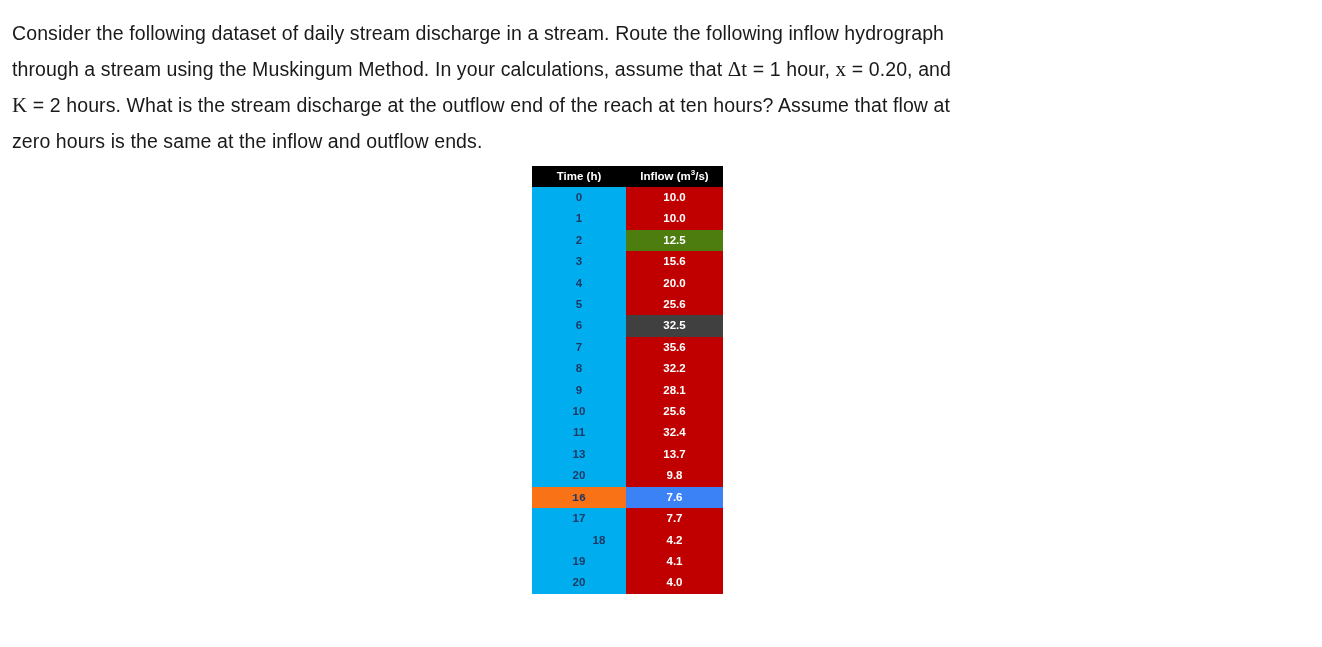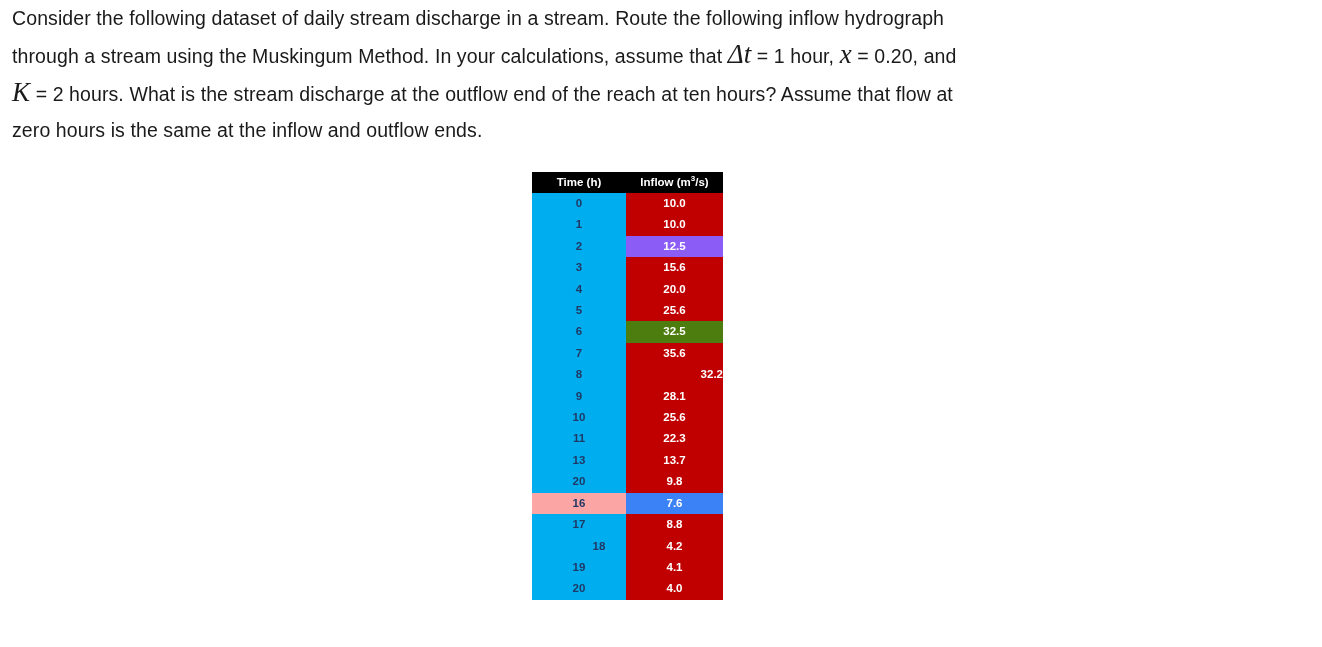--- a/index.html
+++ b/index.html
@@ -13,44 +13,43 @@
     font-family: "Liberation Sans", sans-serif;
     color: #000000;
     position: relative;
     overflow: hidden;
   }
 
   
   #question-block {
     position: absolute;
     left: 12px;
-    top: 0;
+    top: 15px;
     width: 1300px;
     font-size: 19.5px;
     line-height: 36px;
     color: #1a1a1a;
     letter-spacing: 0.1px;
   }
   #question-block p {
     margin: 0;
   }
   .var-italic {
     font-family: "Liberation Serif", serif;
-    font-style: italic;
-    font-size: 27px;
+    font-size: 21px;
   }
   .eqseg {
     white-space: nowrap;
   }
 
   
   #inflow-table-wrap {
     position: absolute;
     left: 532px;
-    top: 172px;
+    top: 166px;
   }
   table.data-table {
     border-collapse: collapse;
     border-spacing: 0;
     table-layout: fixed;
     width: 191px;
   }
   table.data-table col.c-time { width: 94px; }
   table.data-table col.c-inflow { width: 97px; }
 
@@ -127,73 +126,73 @@
         <tr>
           <td class="time-cell" style="background: rgb(0, 174, 239); color: rgb(31, 56, 100);">0</td>
           <td class="inflow-cell" style="background: rgb(192, 0, 0); color: rgb(255, 255, 255);">10.0</td>
         </tr>
         <tr>
           <td class="time-cell" style="background: rgb(0, 174, 239); color: rgb(31, 56, 100);">1</td>
           <td class="inflow-cell" style="background: rgb(192, 0, 0); color: rgb(255, 255, 255);">10.0</td>
         </tr>
         <tr>
           <td class="time-cell" style="background: rgb(0, 174, 239); color: rgb(31, 56, 100);">2</td>
-          <td class="inflow-cell" style="background: #8b5cf6; color: rgb(255, 255, 255);">12.5</td>
+          <td class="inflow-cell" style="background: #4d7c0f; color: rgb(255, 255, 255);">12.5</td>
         </tr>
         <tr>
           <td class="time-cell" style="background: rgb(0, 174, 239); color: rgb(31, 56, 100);">3</td>
           <td class="inflow-cell" style="background: rgb(192, 0, 0); color: rgb(255, 255, 255);">15.6</td>
         </tr>
         <tr>
           <td class="time-cell" style="background: rgb(0, 174, 239); color: rgb(31, 56, 100);">4</td>
           <td class="inflow-cell" style="background: rgb(192, 0, 0); color: rgb(255, 255, 255);">20.0</td>
         </tr>
         <tr>
           <td class="time-cell" style="background: rgb(0, 174, 239); color: rgb(31, 56, 100);">5</td>
           <td class="inflow-cell" style="background: rgb(192, 0, 0); color: rgb(255, 255, 255);">25.6</td>
         </tr>
         <tr>
           <td class="time-cell" style="background: rgb(0, 174, 239); color: rgb(31, 56, 100);">6</td>
-          <td class="inflow-cell" style="background: #4d7c0f; color: rgb(255, 255, 255);">32.5</td>
+          <td class="inflow-cell" style="background: #404040; color: rgb(255, 255, 255);">32.5</td>
         </tr>
         <tr>
           <td class="time-cell" style="background: rgb(0, 174, 239); color: rgb(31, 56, 100);">7</td>
           <td class="inflow-cell" style="background: rgb(192, 0, 0); color: rgb(255, 255, 255);">35.6</td>
         </tr>
         <tr>
           <td class="time-cell" style="background: rgb(0, 174, 239); color: rgb(31, 56, 100);">8</td>
-          <td class="inflow-cell" style="background: rgb(192, 0, 0); color: rgb(255, 255, 255); text-align: right;">32.2</td>
+          <td class="inflow-cell" style="background: rgb(192, 0, 0); color: rgb(255, 255, 255);">32.2</td>
         </tr>
         <tr>
           <td class="time-cell" style="background: rgb(0, 174, 239); color: rgb(31, 56, 100);">9</td>
           <td class="inflow-cell" style="background: rgb(192, 0, 0); color: rgb(255, 255, 255);">28.1</td>
         </tr>
         <tr>
           <td class="time-cell" style="background: rgb(0, 174, 239); color: rgb(31, 56, 100);">10</td>
           <td class="inflow-cell" style="background: rgb(192, 0, 0); color: rgb(255, 255, 255);">25.6</td>
         </tr>
         <tr>
           <td class="time-cell" style="background: rgb(0, 174, 239); color: rgb(31, 56, 100);">11</td>
-          <td class="inflow-cell" style="background: rgb(192, 0, 0); color: rgb(255, 255, 255);">22.3</td>
+          <td class="inflow-cell" style="background: rgb(192, 0, 0); color: rgb(255, 255, 255);">32.4</td>
         </tr>
         <tr>
           <td class="time-cell" style="background: rgb(0, 174, 239); color: rgb(31, 56, 100);">13</td>
           <td class="inflow-cell" style="background: rgb(192, 0, 0); color: rgb(255, 255, 255);">13.7</td>
         </tr>
         <tr>
           <td class="time-cell" style="background: rgb(0, 174, 239); color: rgb(31, 56, 100);">20</td>
           <td class="inflow-cell" style="background: rgb(192, 0, 0); color: rgb(255, 255, 255);">9.8</td>
         </tr>
         <tr>
-          <td class="time-cell" style="background: #fca5a5; color: rgb(31, 56, 100);">16</td>
+          <td class="time-cell" style="background: #f97316; color: rgb(31, 56, 100); font-family: Liberation Mono, monospace;">16</td>
           <td class="inflow-cell" style="background: #3b82f6; color: rgb(255, 255, 255);">7.6</td>
         </tr>
         <tr>
           <td class="time-cell" style="background: rgb(0, 174, 239); color: rgb(31, 56, 100); margin-top: 17px;">17</td>
-          <td class="inflow-cell" style="background: rgb(192, 0, 0); color: rgb(255, 255, 255);">8.8</td>
+          <td class="inflow-cell" style="background: rgb(192, 0, 0); color: rgb(255, 255, 255);">7.7</td>
         </tr>
         <tr>
           <td class="time-cell" style="background: rgb(0, 174, 239); color: rgb(31, 56, 100); padding-left: 40px;">18</td>
           <td class="inflow-cell" style="background: rgb(192, 0, 0); color: rgb(255, 255, 255);">4.2</td>
         </tr>
         <tr>
           <td class="time-cell" style="background: rgb(0, 174, 239); color: rgb(31, 56, 100);">19</td>
           <td class="inflow-cell" style="background: rgb(192, 0, 0); color: rgb(255, 255, 255); margin-left: 48px;">4.1</td>
         </tr>
         <tr>

